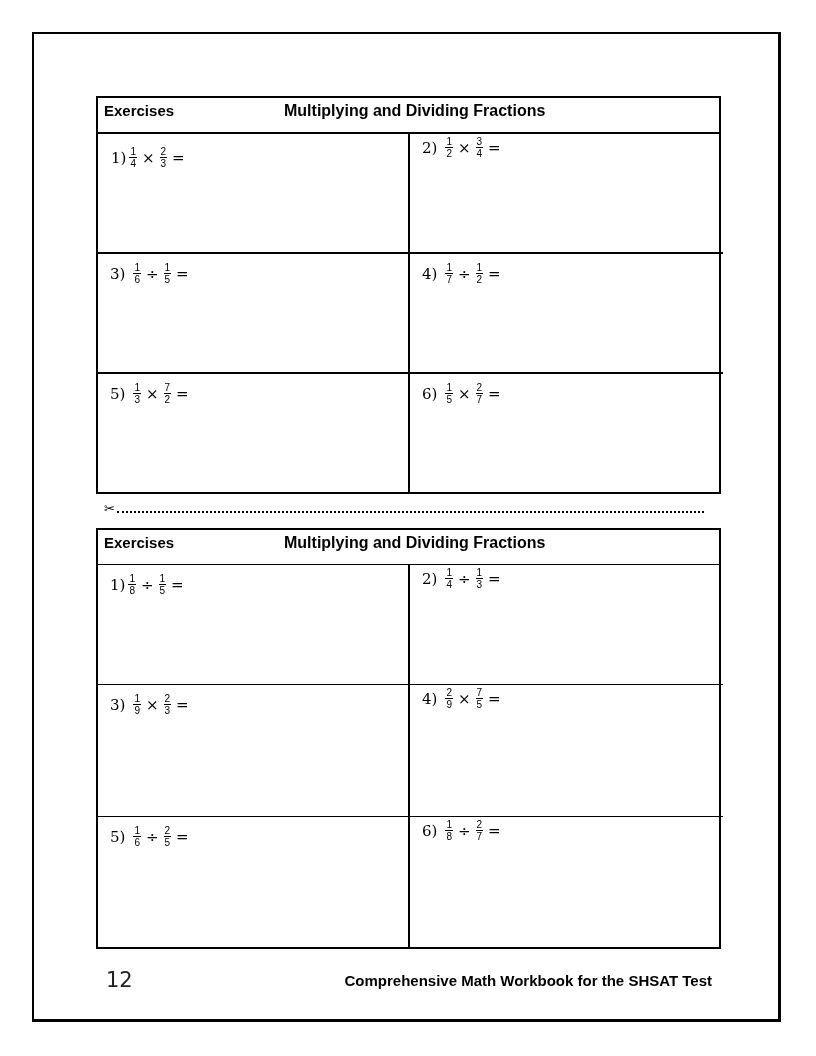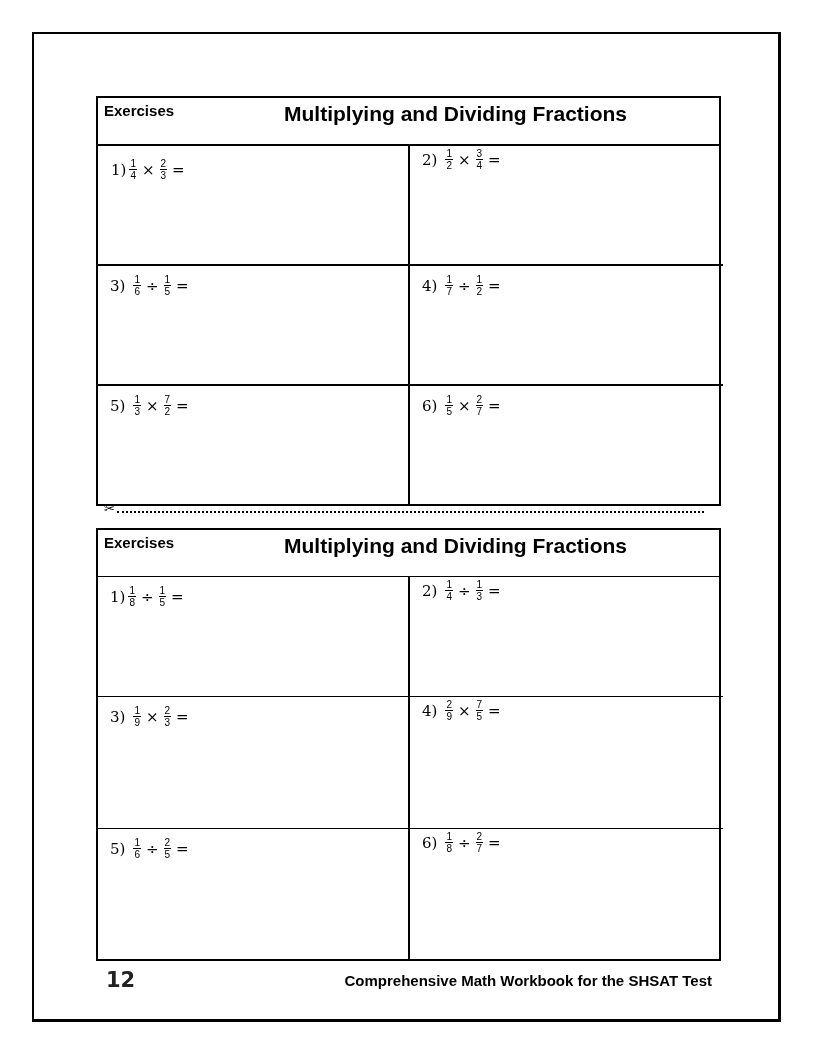--- a/index.html
+++ b/index.html
@@ -10,30 +10,30 @@
       width: 749px; height: 990px;
       border: 2px solid #000; box-sizing: border-box;
       border-right-width: 3px; border-bottom-width: 3px;
     }
 
     .sheet { position: absolute; left: 96px; width: 625px; box-sizing: border-box; }
     .sheet-top { top: 96px; }
     .sheet-bottom { top: 528px; }
 
     .sheet-header {
-      position: relative; height: 48px; box-sizing: border-box;
+      position: relative; height: 36px; box-sizing: border-box;
       border: 2px solid #000; border-bottom: none;
     }
     .sheet-header .label {
       position: absolute; left: 6px; top: 4px;
       font-family: "Liberation Sans", sans-serif; font-weight: bold; font-size: 15px;
     }
     .sheet-header .title {
       position: absolute; left: 186px; top: 4px;
-      font-family: "Liberation Sans", sans-serif; font-weight: bold; font-size: 21px;
+      font-family: "Liberation Sans", sans-serif; font-weight: bold; font-size: 16px;
     }
 
     .grid { display: grid; grid-template-columns: 312px 313px; border: 2px solid #000; box-sizing: border-box; }
     .cell { position: relative; box-sizing: border-box; }
     .cell.left { border-right: 2px solid #000; }
     .cell.rowline { border-bottom: 2px solid #000; }
     .sheet-bottom .cell.rowline { border-bottom: 1px solid #000; }
 
     .problem {
       position: absolute; display: flex; align-items: center;
@@ -56,21 +56,21 @@
       display: flex; align-items: center;
     }
     .cut-line .scissors { font-size: 13px; margin-right: 2px; }
     .cut-line .dots {
       flex: 1; height: 1px; margin-top: 6px;
       border-bottom: 2px dotted #000;
     }
 
     .footer-page {
       position: absolute; left: 106px; top: 968px;
-      font-family: "DejaVu Sans", sans-serif; font-size: 21px; font-weight: bold; color: #222;
+      font-family: "DejaVu Sans", sans-serif; font-size: 21px; font-weight: normal; color: #222;
     }
     .footer-title {
       position: absolute; right: 104px; top: 972px;
       font-family: "Liberation Sans", sans-serif; font-weight: bold; font-size: 15px;
     }
   </style>
 </head>
 <body>
 
 <div class="page-frame"></div>

